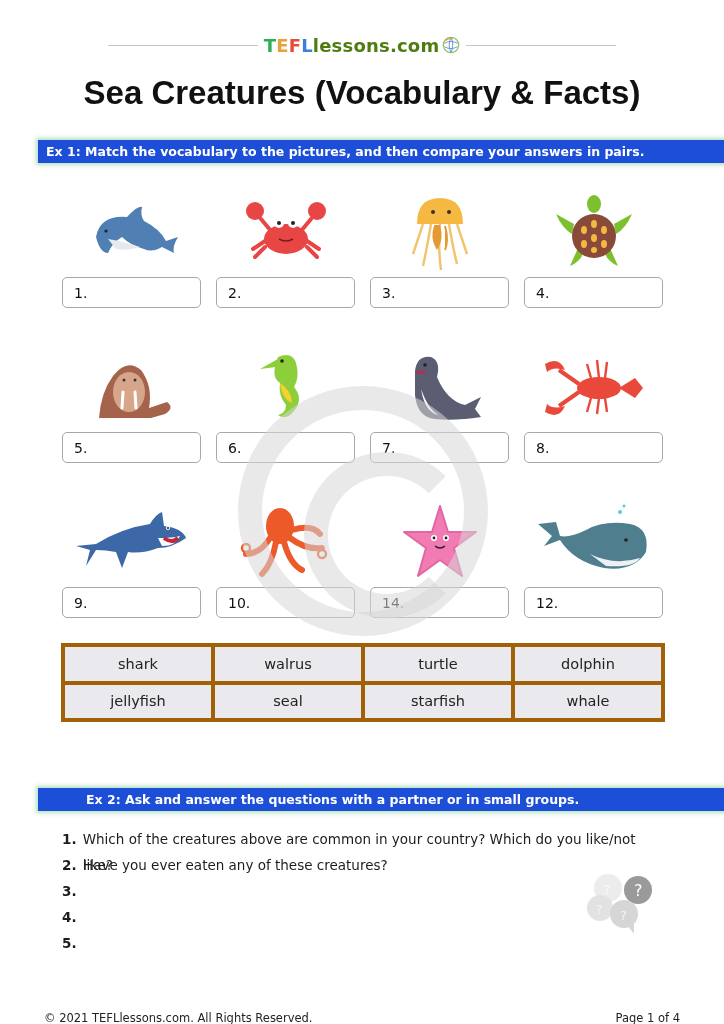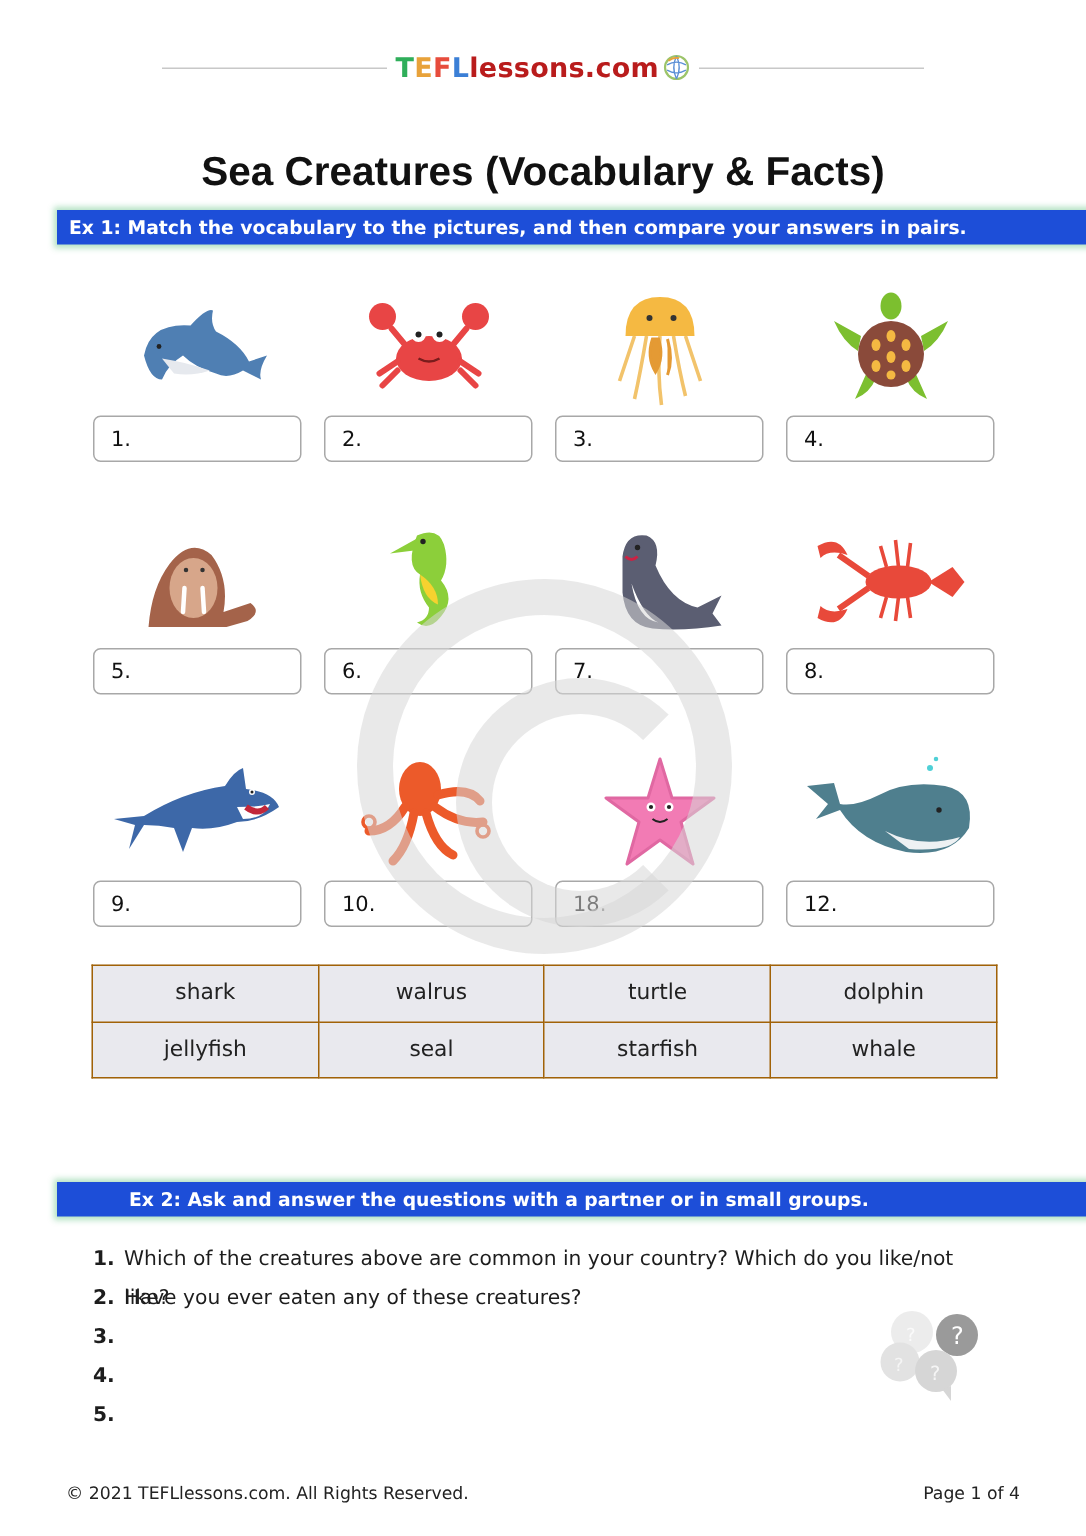--- a/index.html
+++ b/index.html
@@ -3,47 +3,47 @@
 <meta charset="utf-8">
 <style>
   * { box-sizing: border-box; margin: 0; padding: 0; }
   html, body { width: 724px; height: 1024px; background: #ffffff; overflow: hidden; }
   body { font-family: "Liberation Sans", sans-serif; color: #222; position: relative; }
 
   .logo-row { position: absolute; top: 33px; left: 108px; width: 508px; height: 24px; display: flex; align-items: center; }
   .logo-row .rule { flex: 1; height: 1px; background: #c8c8c8; }
   .logo { display: flex; align-items: center; padding: 0 6px; font-weight: bold; font-size: 18px; letter-spacing: 0.2px; font-family: "DejaVu Sans", sans-serif; }
   .logo .t { color: #2fae5a; } .logo .e { color: #e8a23a; } .logo .f { color: #e74c3c; } .logo .l { color: #3b7fd6; }
-  .logo .rest { color: #b91c1c; }
+  .logo .rest { color: #4d7c0f; }
   .globe { width: 18px; height: 18px; margin-left: 3px; }
 
-  .title { position: absolute; top: 74px; left: 0; width: 724px; text-align: center; font-weight: bold; font-size: 27px; color: #111; font-family: "Liberation Sans", sans-serif; margin-top: 25px; }
+  .title { position: absolute; top: 74px; left: 0; width: 724px; text-align: center; font-weight: bold; font-size: 33px; color: #111; font-family: "Liberation Sans", sans-serif; }
 
   .ex-bar { position: absolute; left: 38px; width: 718px; height: 23px; background: #1d4ed8; color: #fff; font-weight: bold; font-size: 12.5px; line-height: 23px; padding-left: 8px; box-shadow: 0 0 4px 2px rgba(34,168,79,0.35); font-family: "DejaVu Sans", sans-serif; }
   .ex1 { top: 140px; } .ex2 { top: 788px; padding-left: 48px; }
 
   .grid { position: absolute; top: 188px; left: 62px; width: 600px; }
   .grid-row { position: relative; height: 155px; }
   .cell { position: absolute; width: 139px; }
   .pic { position: absolute; left: 0; width: 139px; height: 88px; top: 0; display: flex; justify-content: center; align-items: center; }
   .answer-box { position: absolute; top: 89px; left: 0; width: 139px; height: 31px; border: 1px solid #a8a8a8; border-radius: 5px; background: #fff; font-size: 14px; padding-left: 11px; line-height: 31px; color: #111; font-family: "DejaVu Sans", sans-serif; }
 
   .watermark { position: absolute; left: 238px; top: 386px; width: 250px; height: 250px; border-radius: 50%; border: 24px solid rgba(215,215,215,0.55); pointer-events: none; }
   .watermark::after { content: ""; position: absolute; left: 42px; top: 42px; width: 118px; height: 118px; border-radius: 50%; border: 24px solid rgba(215,215,215,0.55); border-right-color: transparent; }
 
   .word-table { position: absolute; top: 643px; left: 61px; width: 604px; border-collapse: collapse; background: #e9e9ee; }
-  .word-table td { border: 1px solid #a16207; width: 151px; height: 37.5px; text-align: center; font-size: 14.5px; color: #222; font-family: "DejaVu Sans", sans-serif; }
+  .word-table td { border: 4px solid #a16207; width: 151px; height: 37.5px; text-align: center; font-size: 14.5px; color: #222; font-family: "DejaVu Sans", sans-serif; }
 
   .questions { position: absolute; top: 826px; left: 62px; width: 600px; list-style: none; }
   .questions li { height: 26px; font-size: 13.5px; line-height: 26px; color: #1d1d1d; display: flex; font-family: "DejaVu Sans", sans-serif; }
   .questions .num { width: 21px; font-weight: bold; }
 
   .bubbles { position: absolute; left: 584px; top: 870px; width: 80px; height: 64px; }
 
-  .footer { position: absolute; top: 988px; left: 44px; width: 636px; display: flex; justify-content: space-between; font-size: 11.5px; color: #222; font-family: "DejaVu Sans", sans-serif; }
+  .footer { position: absolute; top: 1011px; left: 44px; width: 636px; display: flex; justify-content: space-between; font-size: 11.5px; color: #222; font-family: "DejaVu Sans", sans-serif; }
 </style>
 </head>
 <body>
 
 <div class="logo-row">
   <div class="rule"></div>
   <div class="logo">
     <span class="t">T</span>
       <span class="e">E</span>
       <span class="f">F</span>
@@ -200,21 +200,21 @@
       <div class="pic">
         <svg width="80" height="80" viewBox="0 0 80 80">
             <path d="M40 4 L48 30 L76 30 L54 46 L62 74 L40 58 L18 74 L26 46 L4 30 L32 30Z" fill="#f27bb4" stroke="#e068a2" stroke-width="2" stroke-linejoin="round"></path>
             <circle cx="34" cy="36" r="3" fill="#fff"></circle>
             <circle cx="46" cy="36" r="3" fill="#fff"></circle>
             <circle cx="34" cy="36" r="1.4" fill="#222"></circle>
             <circle cx="46" cy="36" r="1.4" fill="#222"></circle>
             <path d="M35 44 Q40 48 45 44" stroke="#222" stroke-width="1.4" fill="none"></path>
           </svg>
       </div>
-      <div class="answer-box">18.</div>
+      <div class="answer-box">14.</div>
     </div>
     <div class="cell" style="left:462px">
       <div class="pic">
         <svg width="120" height="80" viewBox="0 0 120 80">
             <path d="M4 22 L18 34 L10 44 L26 38 Q40 60 70 66 Q100 70 112 50 Q116 26 96 22 Q70 18 52 28 Q36 36 26 34 L22 20Z" fill="#4f7f8e"></path>
             <path d="M56 52 Q80 64 106 56 Q100 66 72 64Z" fill="#eef1f3"></path>
             <circle cx="92" cy="38" r="1.8" fill="#222"></circle>
             <circle cx="86" cy="10" r="2" fill="#4fd0d6"></circle>
             <circle cx="90" cy="4" r="1.5" fill="#4fd0d6"></circle>
           </svg>

